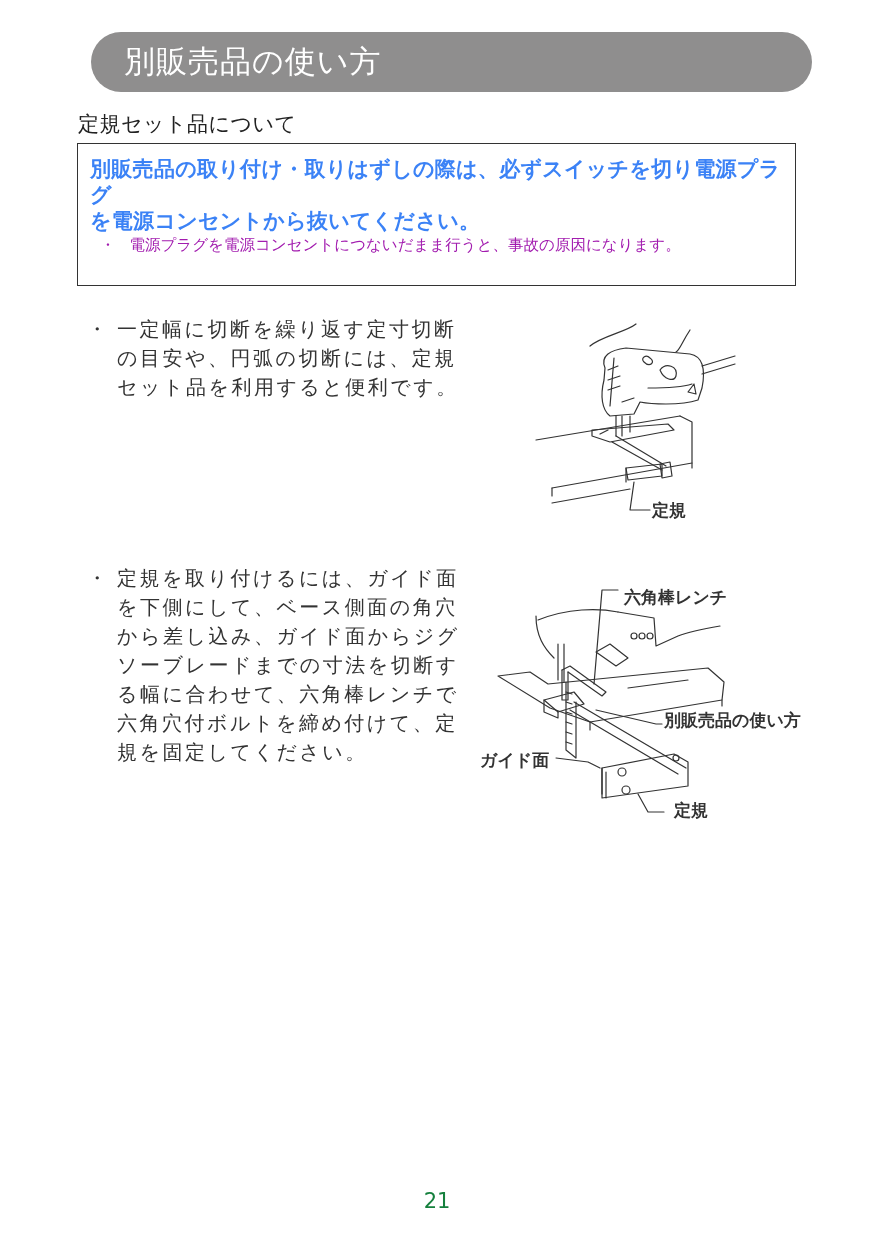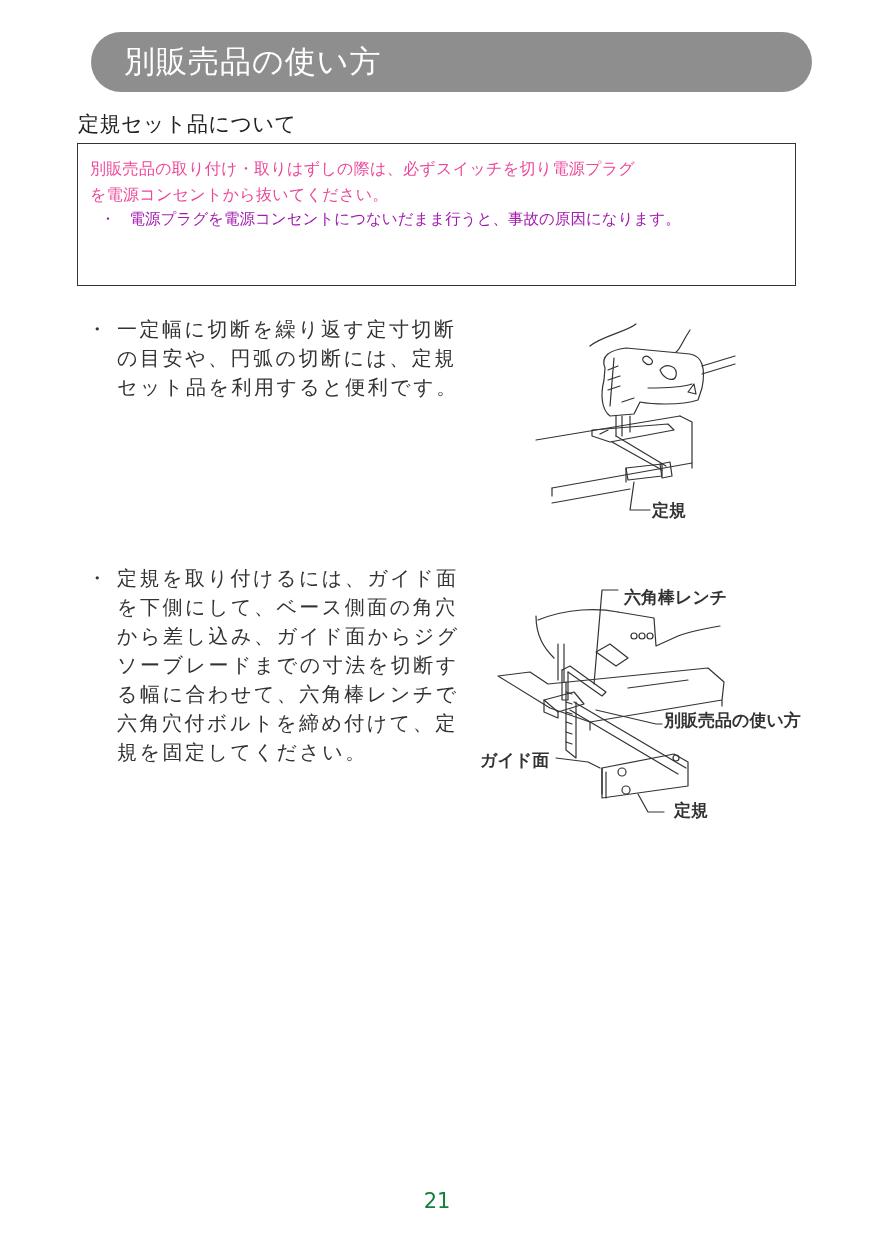--- a/index.html
+++ b/index.html
@@ -24,22 +24,22 @@
       position: absolute; left: 77px; top: 143px; width: 719px; height: 143px;
       border: 1.5px solid #333; box-sizing: border-box;
     }
     .warning-header {
       height: 47px; background: #c0c0c0; border-bottom: 1.5px solid #333;
       display: flex; align-items: center; justify-content: center;
     }
     .warning-icon { width: 32px; height: 30px; margin-right: 6px; }
     .warning-title { font-size: 31px; color: #222; letter-spacing: 4px; }
     .warning-main {
-      margin: 12px 0 0 12px; font-size: 16px; line-height: 26px; font-weight: normal;
-      color: #ec4899; letter-spacing: 0.3px;
+      margin: 12px 0 0 12px; font-size: 21px; line-height: 26px; font-weight: bold;
+      color: #3b82f6; letter-spacing: 0.3px;
     }
     .warning-note {
       margin: 0 0 0 22px; font-size: 15.5px; line-height: 22px; color: #a21caf;
     }
     .warning-note .dot { margin-right: 14px; }
 
     .bullet {
       position: absolute; font-size: 20px; line-height: 29px; color: #333;
       letter-spacing: 2.5px;
     }

